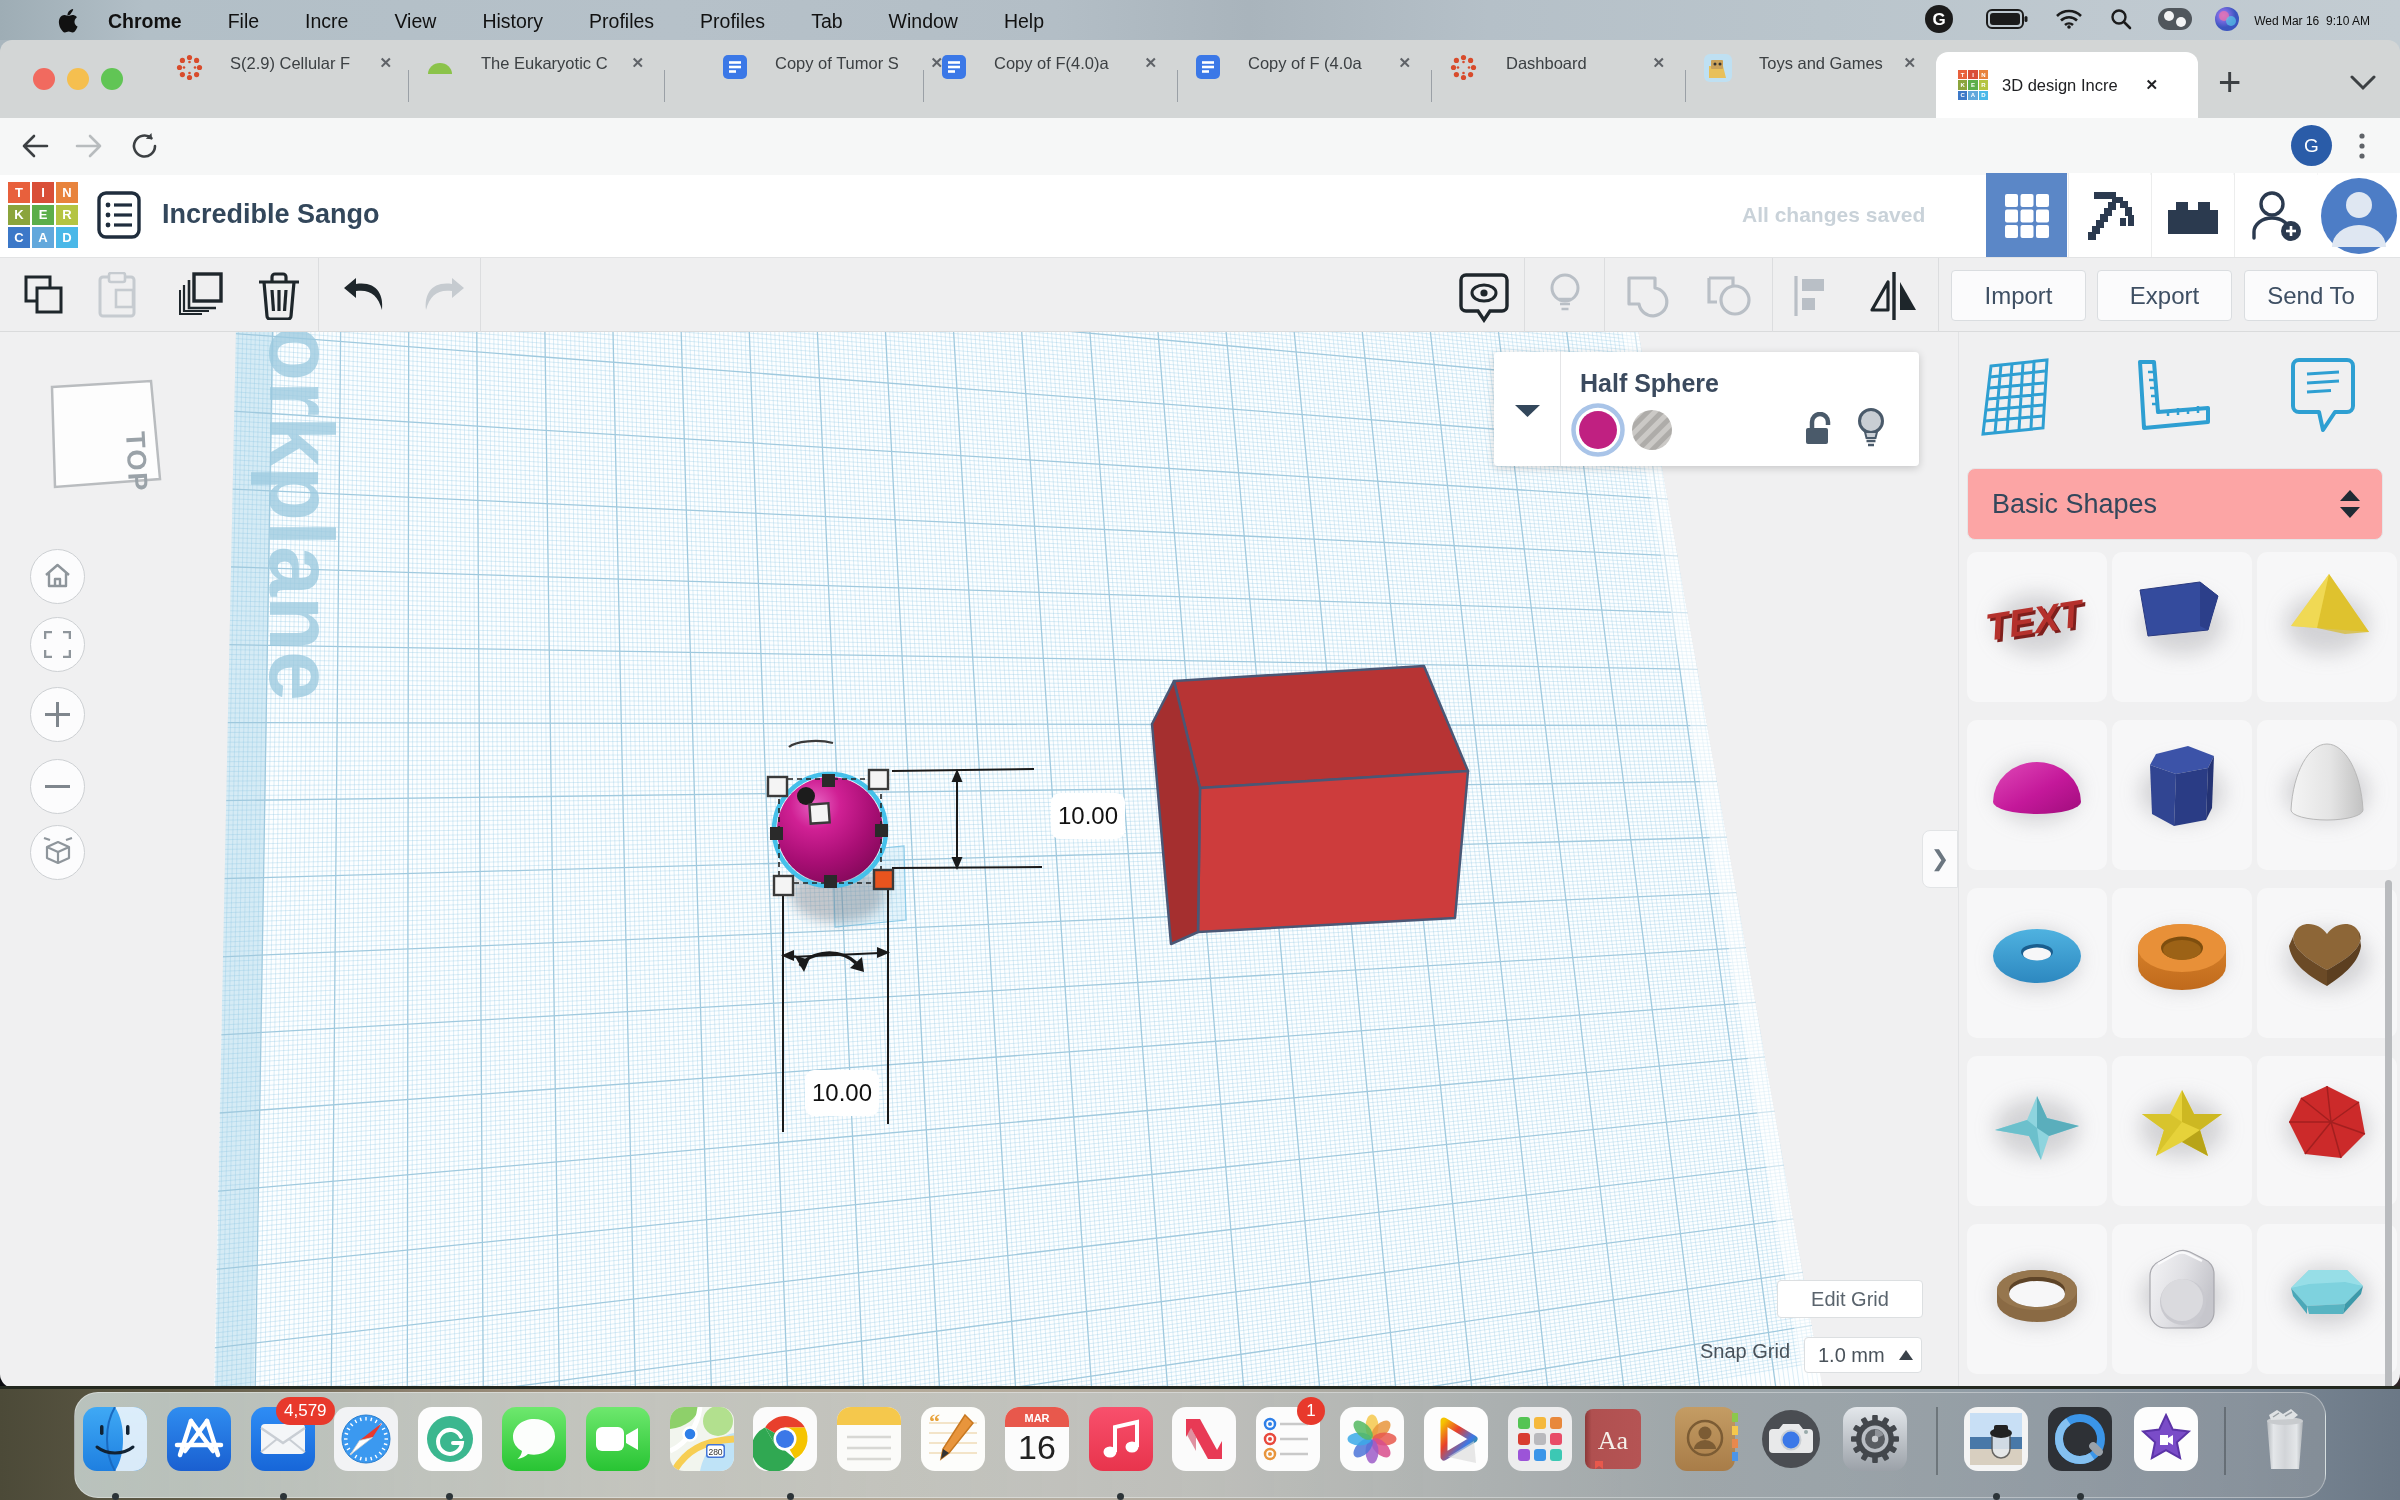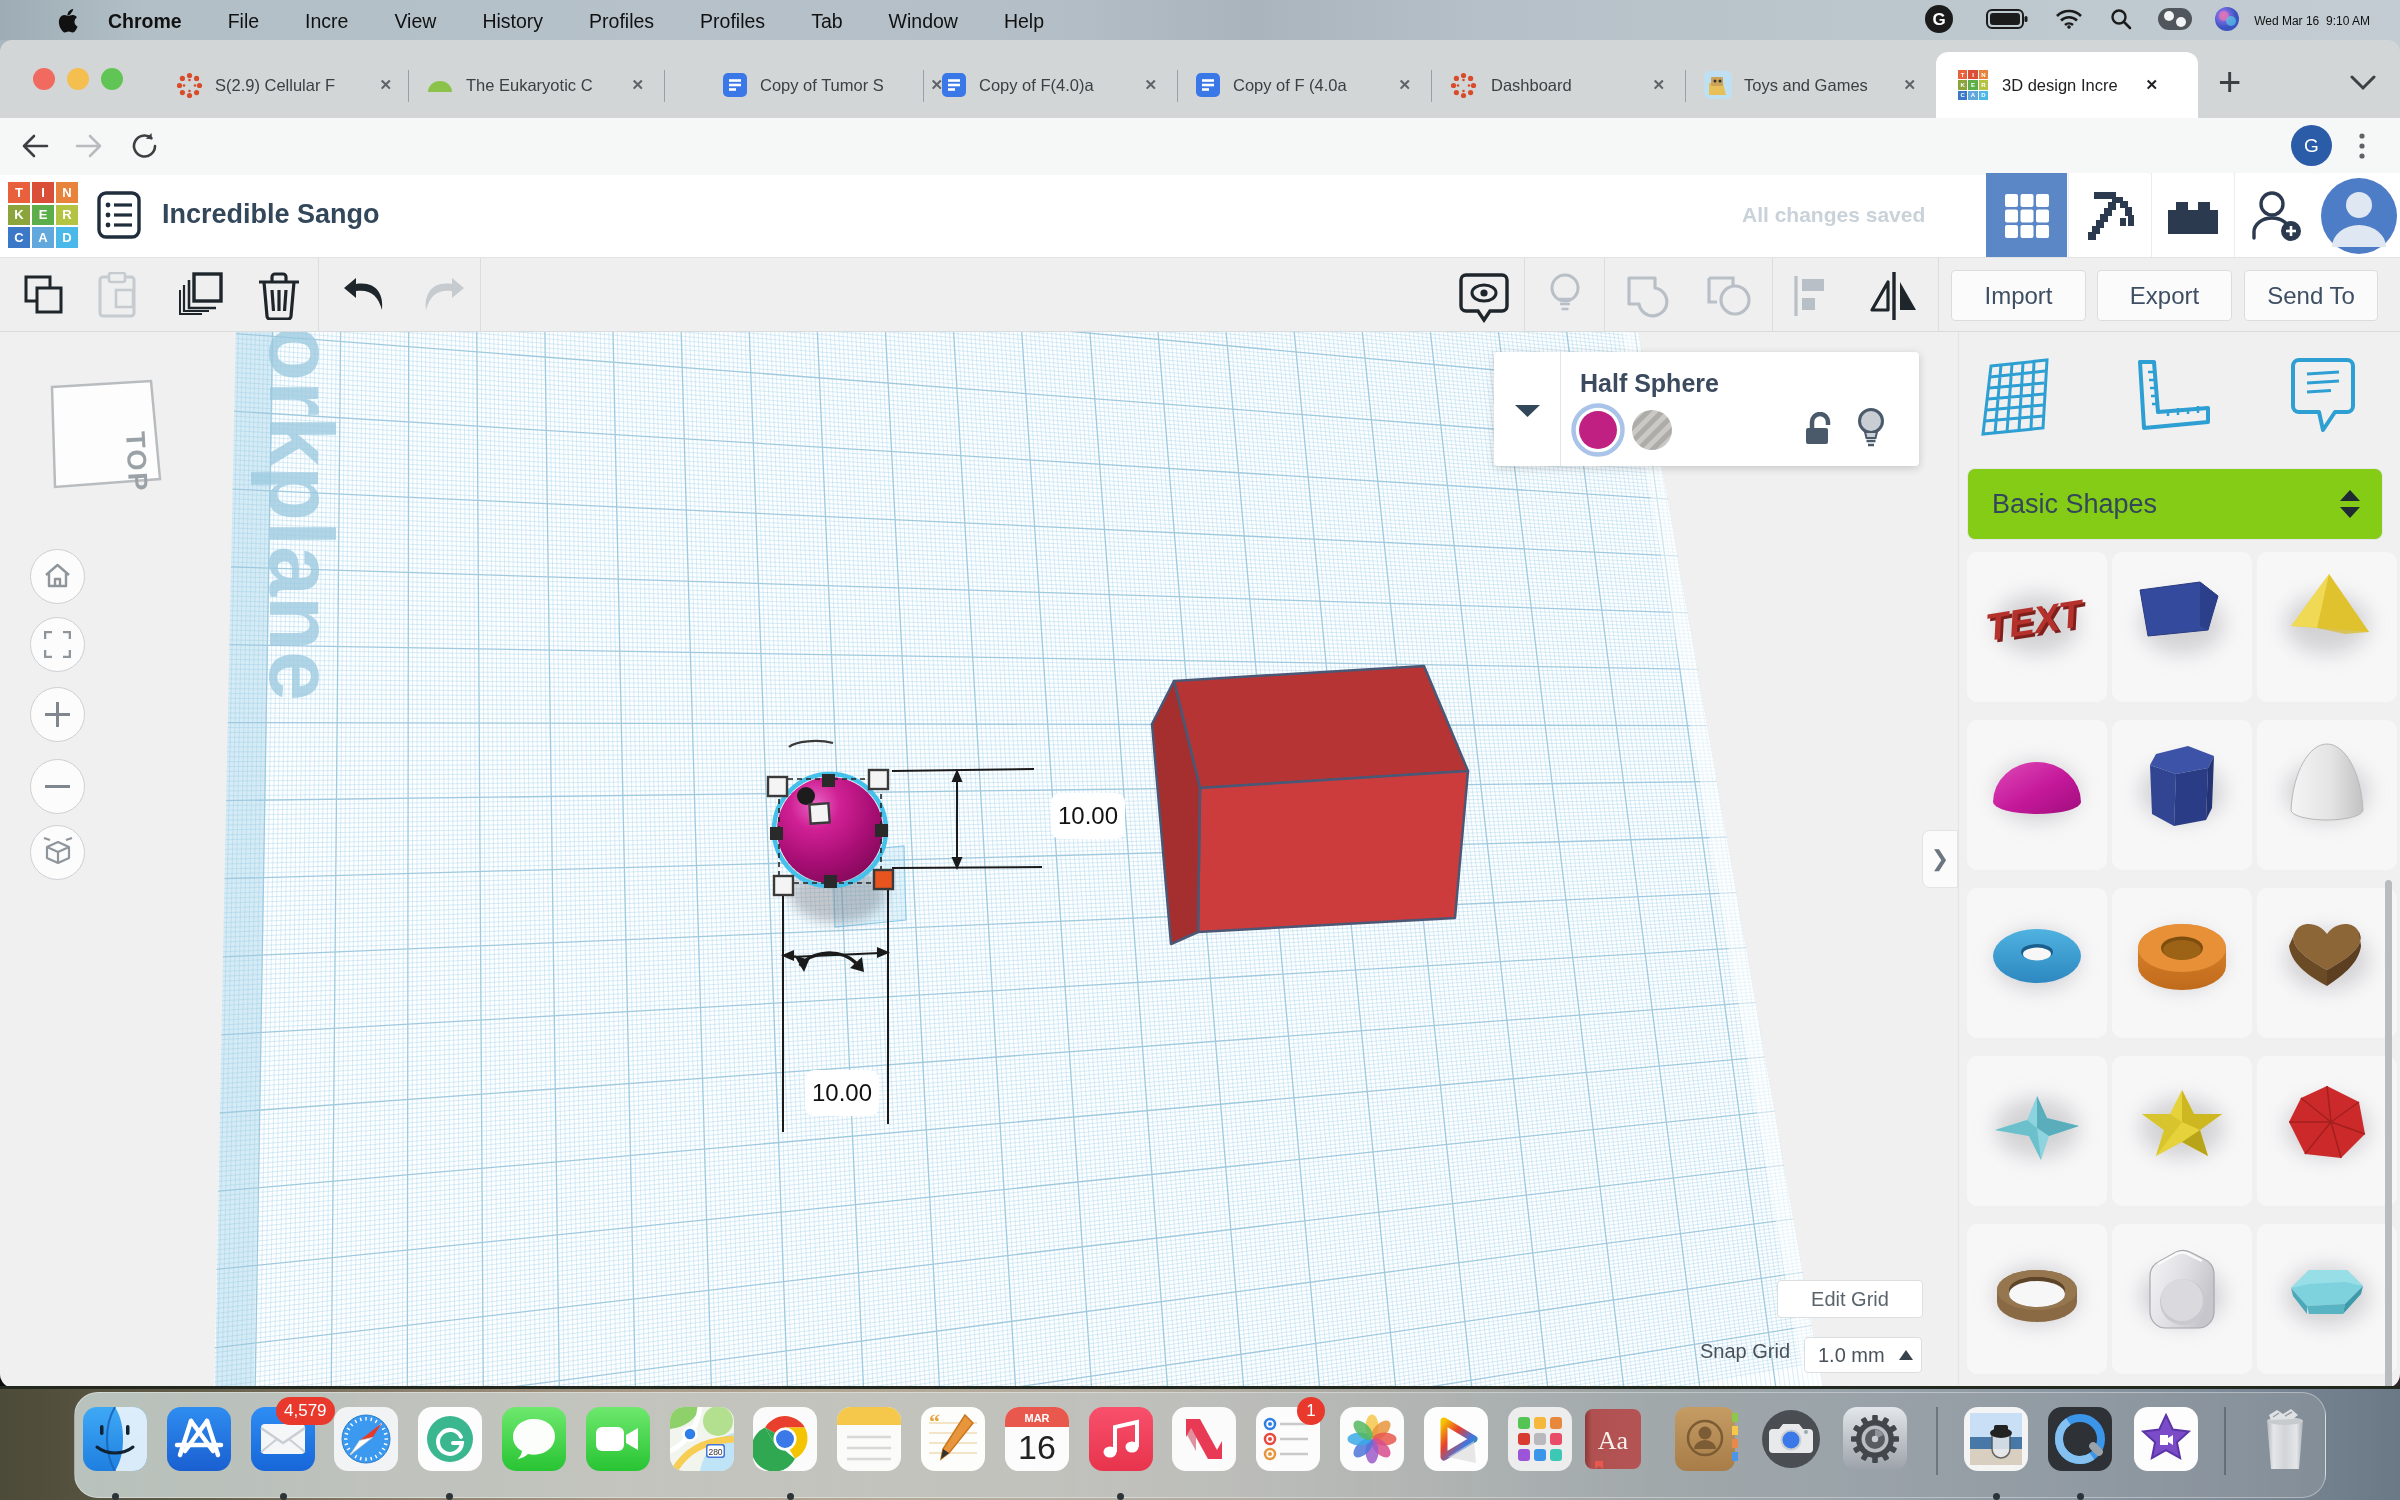--- a/index.html
+++ b/index.html
@@ -7,21 +7,21 @@
   body { font-family:"Liberation Sans", sans-serif; position:relative; background:#fff; }
   .abs { position:absolute; }
   
   #menubar { position:absolute; left:0; top:0; width:2400px; height:42px;
     background:linear-gradient(90deg,#9eadb5 0%, #b2bfc7 6%, #b6c1c9 28%, #b3bec6 44%, #a9b4bc 52%, #b5c0c8 62%, #bac5cc 76%, #bfc9d0 88%, #c3ccd2 100%);
     color:#111; font-size:19.5px; display:flex; align-items:center;padding-left:20px; }
   #menubar .it { margin:0 23px; white-space:nowrap; }
   
   #tabstrip { position:absolute; left:0; top:40px; width:2400px; height:78px; background:#d3d6d6; border-radius:12px 12px 0 0; }
   .tl { position:absolute; top:28px; width:22px; height:22px; border-radius:50%; }
-  .tab { position:absolute; top:14px; height:62px; display:flex; align-items:center; font-size:16.5px; color:#3c4043; }
+  .tab { position:absolute; top:14px; height:62px; display:flex; align-items:flex-start; font-size:16.5px; color:#3c4043;gap:15px; }
   .tab .tt { white-space:nowrap; overflow:hidden; max-width:178px; }
   .tabx { color:#5f6368; font-size:15px; margin-left:auto; margin-right:16px; font-weight:bold; }
   .tsep { position:absolute; top:30px; width:1px; height:32px; background:#9aa0a6; }
   #activetab { position:absolute; left:1936px; top:12px; width:262px; height:66px; background:#fff; border-radius:12px 12px 0 0; display:flex; align-items:center; font-size:16.5px; color:#202124; }
   
   #chrometb { position:absolute; left:0; top:118px; width:2400px; height:57px; background:#f6f7f7; }
   #urlpill { position:absolute; left:185px; top:5px; width:2080px; height:45px; background:#e8e9ea; border-radius:23px; display:flex; align-items:center; font-size:25px; color:#27292c; }
   
   #tkheader { position:absolute; left:0; top:175px; width:2400px; height:82px; background:#ffffff; }
   
@@ -1479,21 +1479,21 @@
   </svg>
   <svg style="position:absolute; left:332px; top:24px;" width="64" height="78" viewBox="0 0 64 78">
     <path d="M8 4 h48 a6 6 0 0 1 6 6 v40 a6 6 0 0 1 -6 6 h-12 l-12 18 l-4-18 h-20 a6 6 0 0 1 -6-6 v-40 a6 6 0 0 1 6-6 z" fill="none" stroke="#2e9fd2" stroke-width="4" stroke-linejoin="round"></path>
     <g stroke="#2e9fd2" stroke-width="3">
         <line x1="16" y1="18" x2="48" y2="16"></line>
         <line x1="16" y1="27" x2="48" y2="25"></line>
         <line x1="16" y1="36" x2="40" y2="34.5"></line>
       </g>
   </svg>
 
-  <div style="position:absolute; left:8px; top:136px; width:416px; height:72px; background:#84cc16; border:1px solid #e5e6e8; border-radius:8px; display:flex; align-items:center;">
+  <div style="position:absolute; left:8px; top:136px; width:416px; height:72px; background:#fca5a5; border:1px solid #e5e6e8; border-radius:8px; display:flex; align-items:center;">
     <span style="margin-left:24px; font-size:27px; color:#33475b;">Basic Shapes</span>
     <span style="flex:1"></span>
     <svg style="margin-right:22px;" width="20" height="28" viewBox="0 0 20 28">
         <polygon points="10,0 20,11 0,11" fill="#1f2a33"></polygon>
         <polygon points="10,28 20,17 0,17" fill="#1f2a33"></polygon>
       </svg>
   </div>
 <div class="tile" style="left:8px; top:220px;"><svg width="140" height="150" viewBox="0 0 140 150">
         <ellipse cx="70" cy="72" rx="42" ry="30" fill="rgba(130,130,135,0.30)" filter="blur(10px)"></ellipse>
         <g transform="translate(70,74) rotate(-9) skewX(-12)">

